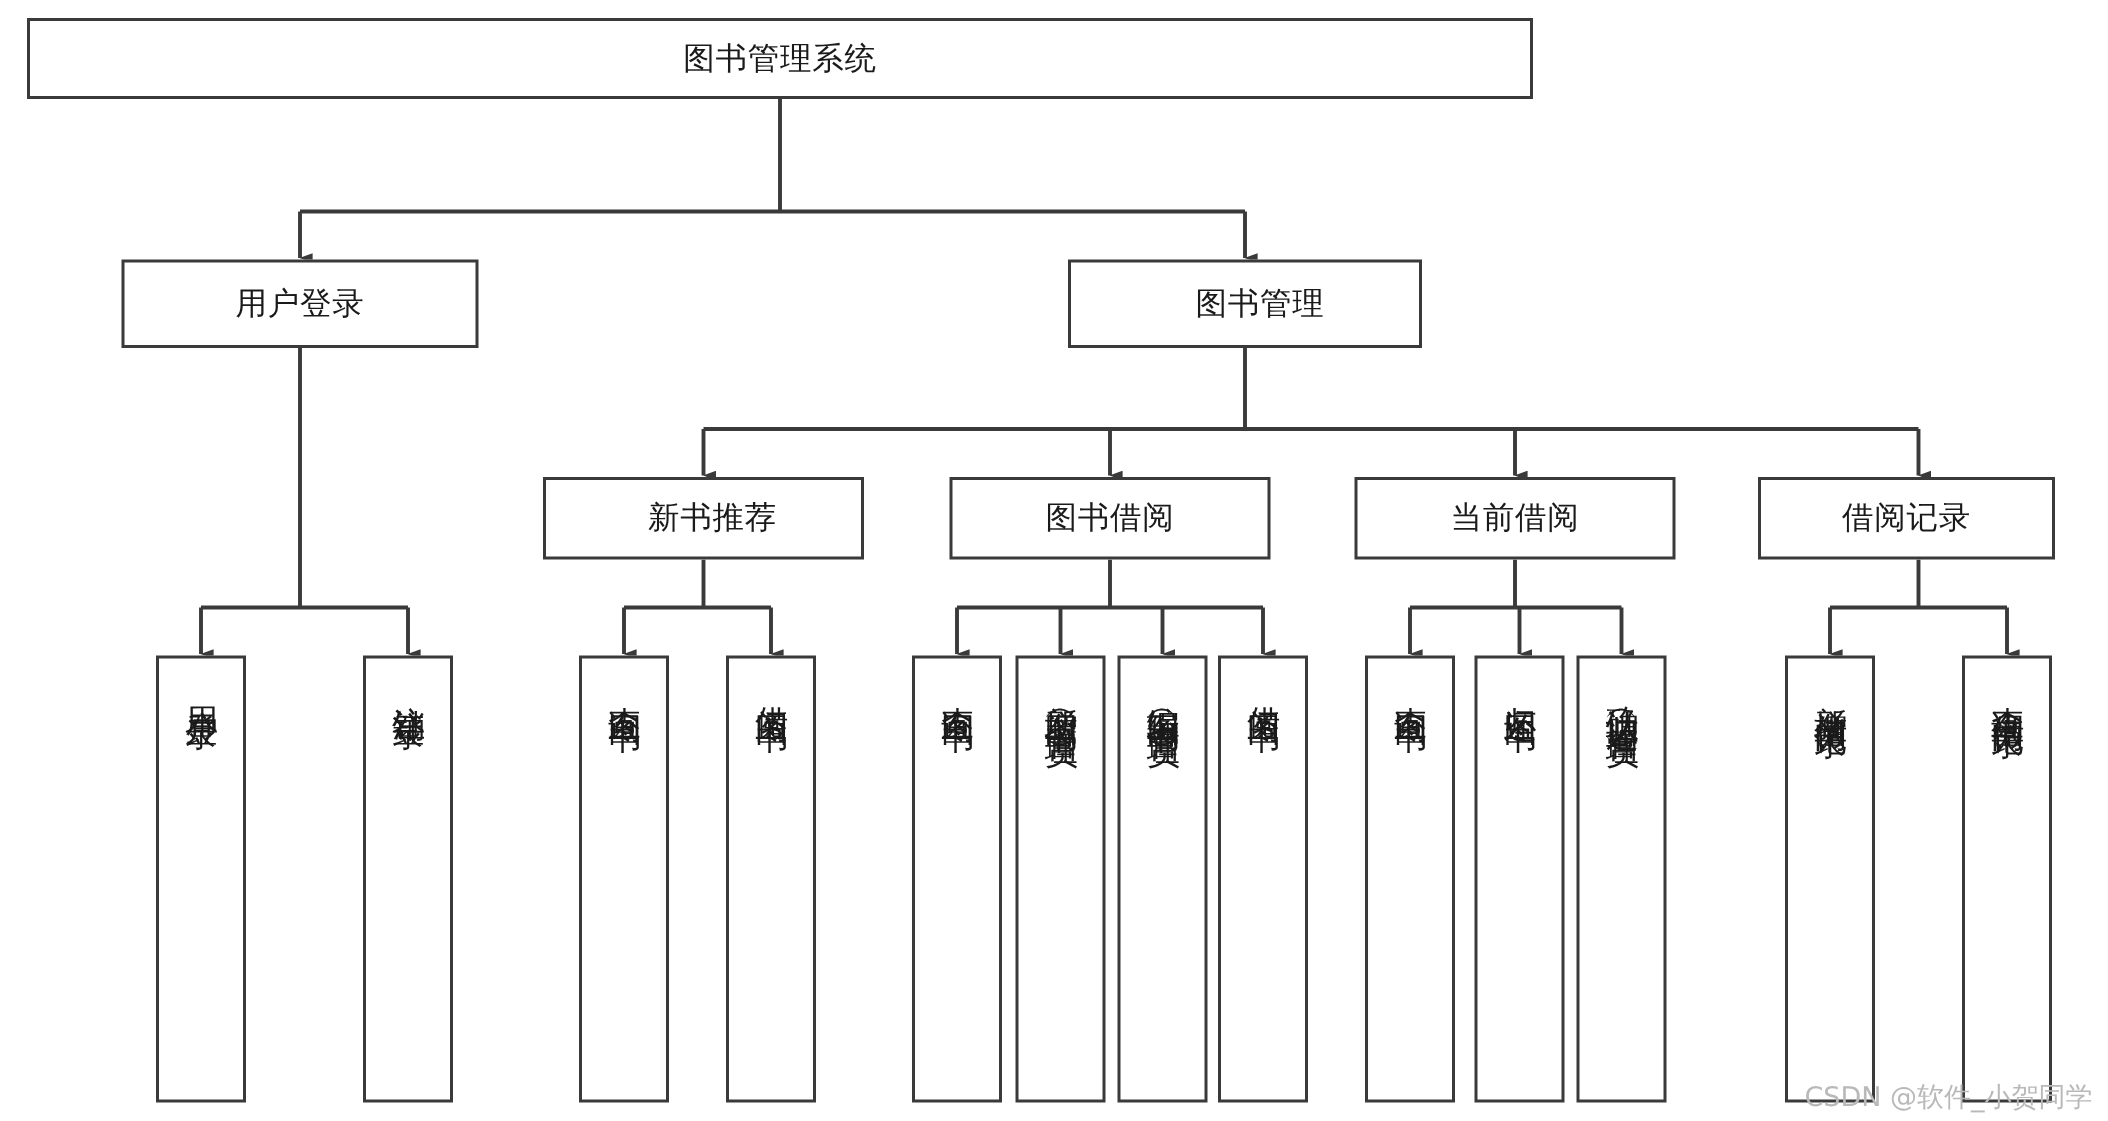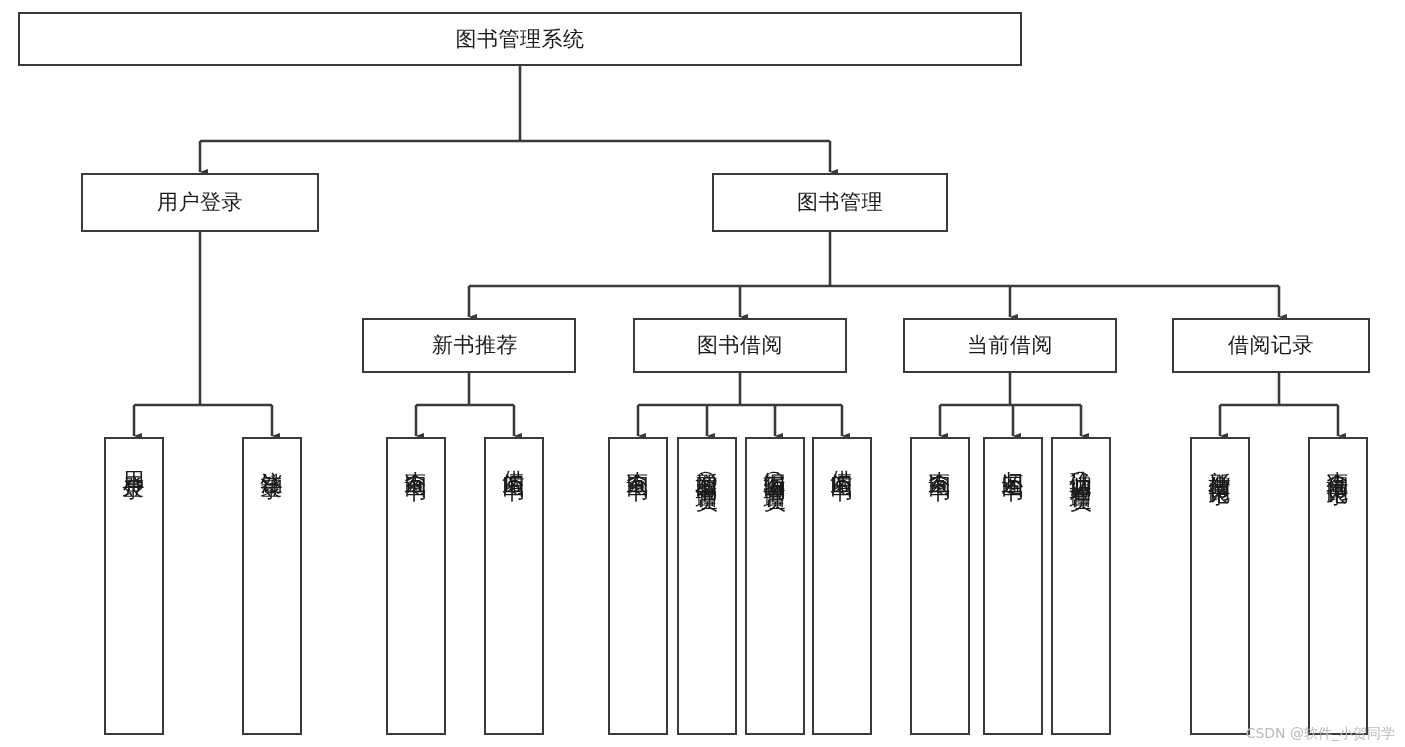--- a/index.html
+++ b/index.html
@@ -59,21 +59,21 @@
     font-size: 22px;
     letter-spacing: 3px;
     line-height: 1.05;
     max-height: 276px;
   }
   #watermark {
     position: absolute;
     right: 10px;
     bottom: 4px;
     font-family: "DejaVu Sans", "Liberation Sans", sans-serif;
-    font-size: 14px;
+    font-size: 18px;
     color: #b9b9b9;
     white-space: nowrap;
     pointer-events: none;
     user-select: none;
   }
 </style>
 </head>
 <body>
 
 <div id="diagram-root">

